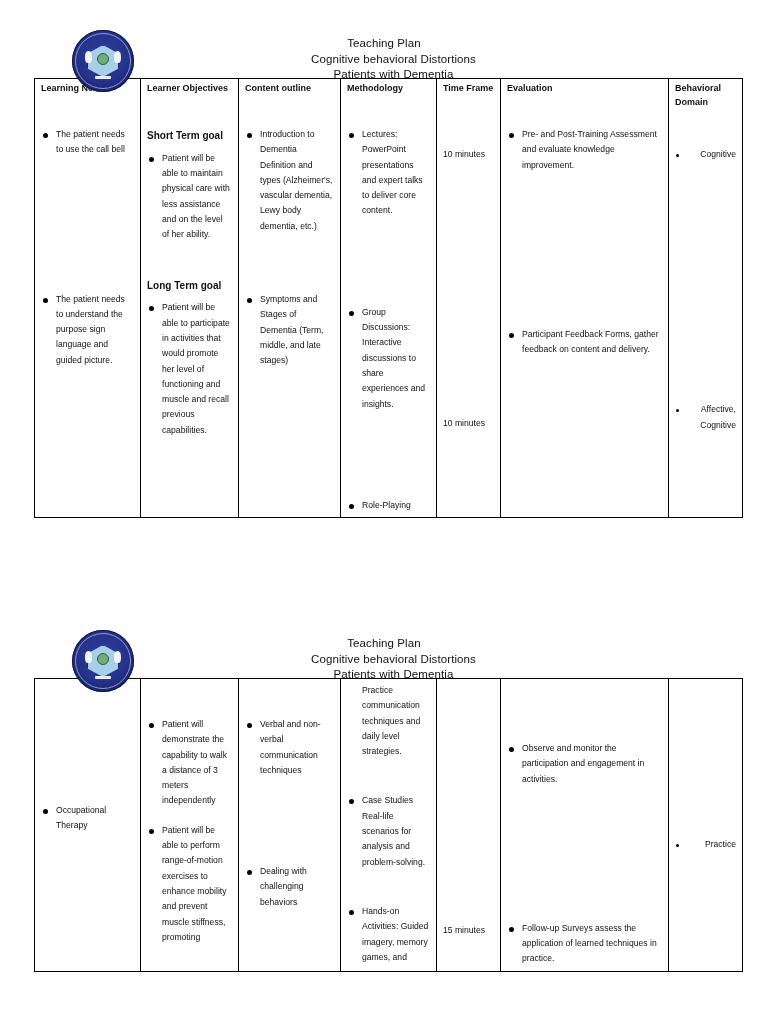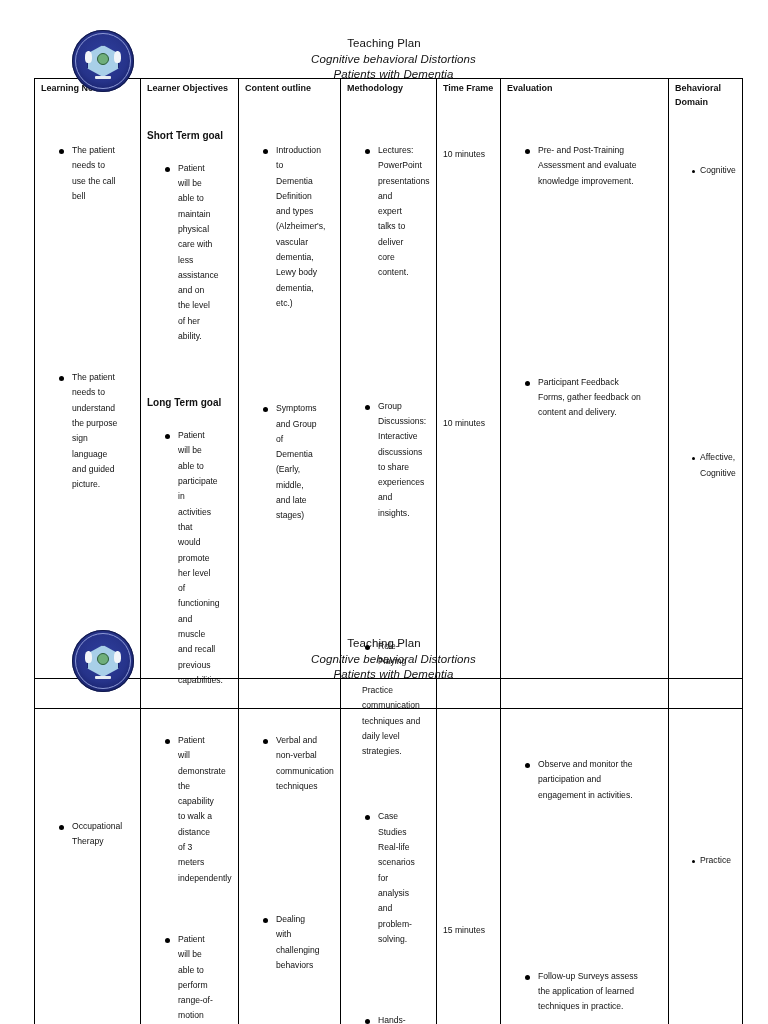--- a/index.html
+++ b/index.html
@@ -101,21 +101,20 @@
     text-align: center;
     line-height: 1.35;
   }
   .title-line-1 {
     font-size: 11.5px;
     font-weight: 400;
     letter-spacing: 0.1px;
   }
   .title-line-2, .title-line-3 {
     font-size: 11.5px;
-    font-style: italic;
     letter-spacing: 0.1px;
     padding-left: 19px;
   }
 
   
   .plan-table {
     border-collapse: collapse;
     table-layout: fixed;
     margin: 0 0 0 34px;
     width: 708px;
@@ -146,21 +145,21 @@
   col.c2 { width: 98px; }
   col.c3 { width: 102px; }
   col.c4 { width: 96px; }
   col.c5 { width: 64px; }
   col.c6 { width: 168px; }
   col.c7 { width: 74px; }
 
   
   ul.b {
     list-style: none;
-    margin: 16px;
+    margin: 0;
     padding: 0;
   }
   ul.b > li {
     position: relative;
     padding-left: 15px;
     margin: 0 0 0 0;
   }
   ul.b > li::before {
     content: "";
     position: absolute;
@@ -278,21 +277,21 @@
           </ul>
         </td>
 
         <td>
           <div class="spacer-sm"></div>
           <ul class="b">
             <li>Introduction to Dementia Definition and types (Alzheimer's, vascular dementia, Lewy body dementia, etc.)</li>
           </ul>
           <div class="spacer-lg"></div>
           <ul class="b">
-            <li>Symptoms and Group of Dementia (Early, middle, and late stages)</li>
+            <li>Symptoms and Stages of Dementia (Term, middle, and late stages)</li>
           </ul>
         </td>
 
         <td>
           <div class="spacer-sm"></div>
           <ul class="b">
             <li>Lectures: PowerPoint presentations and expert talks to deliver core content.</li>
           </ul>
           <div class="spacer-xl"></div>
           <ul class="b">

